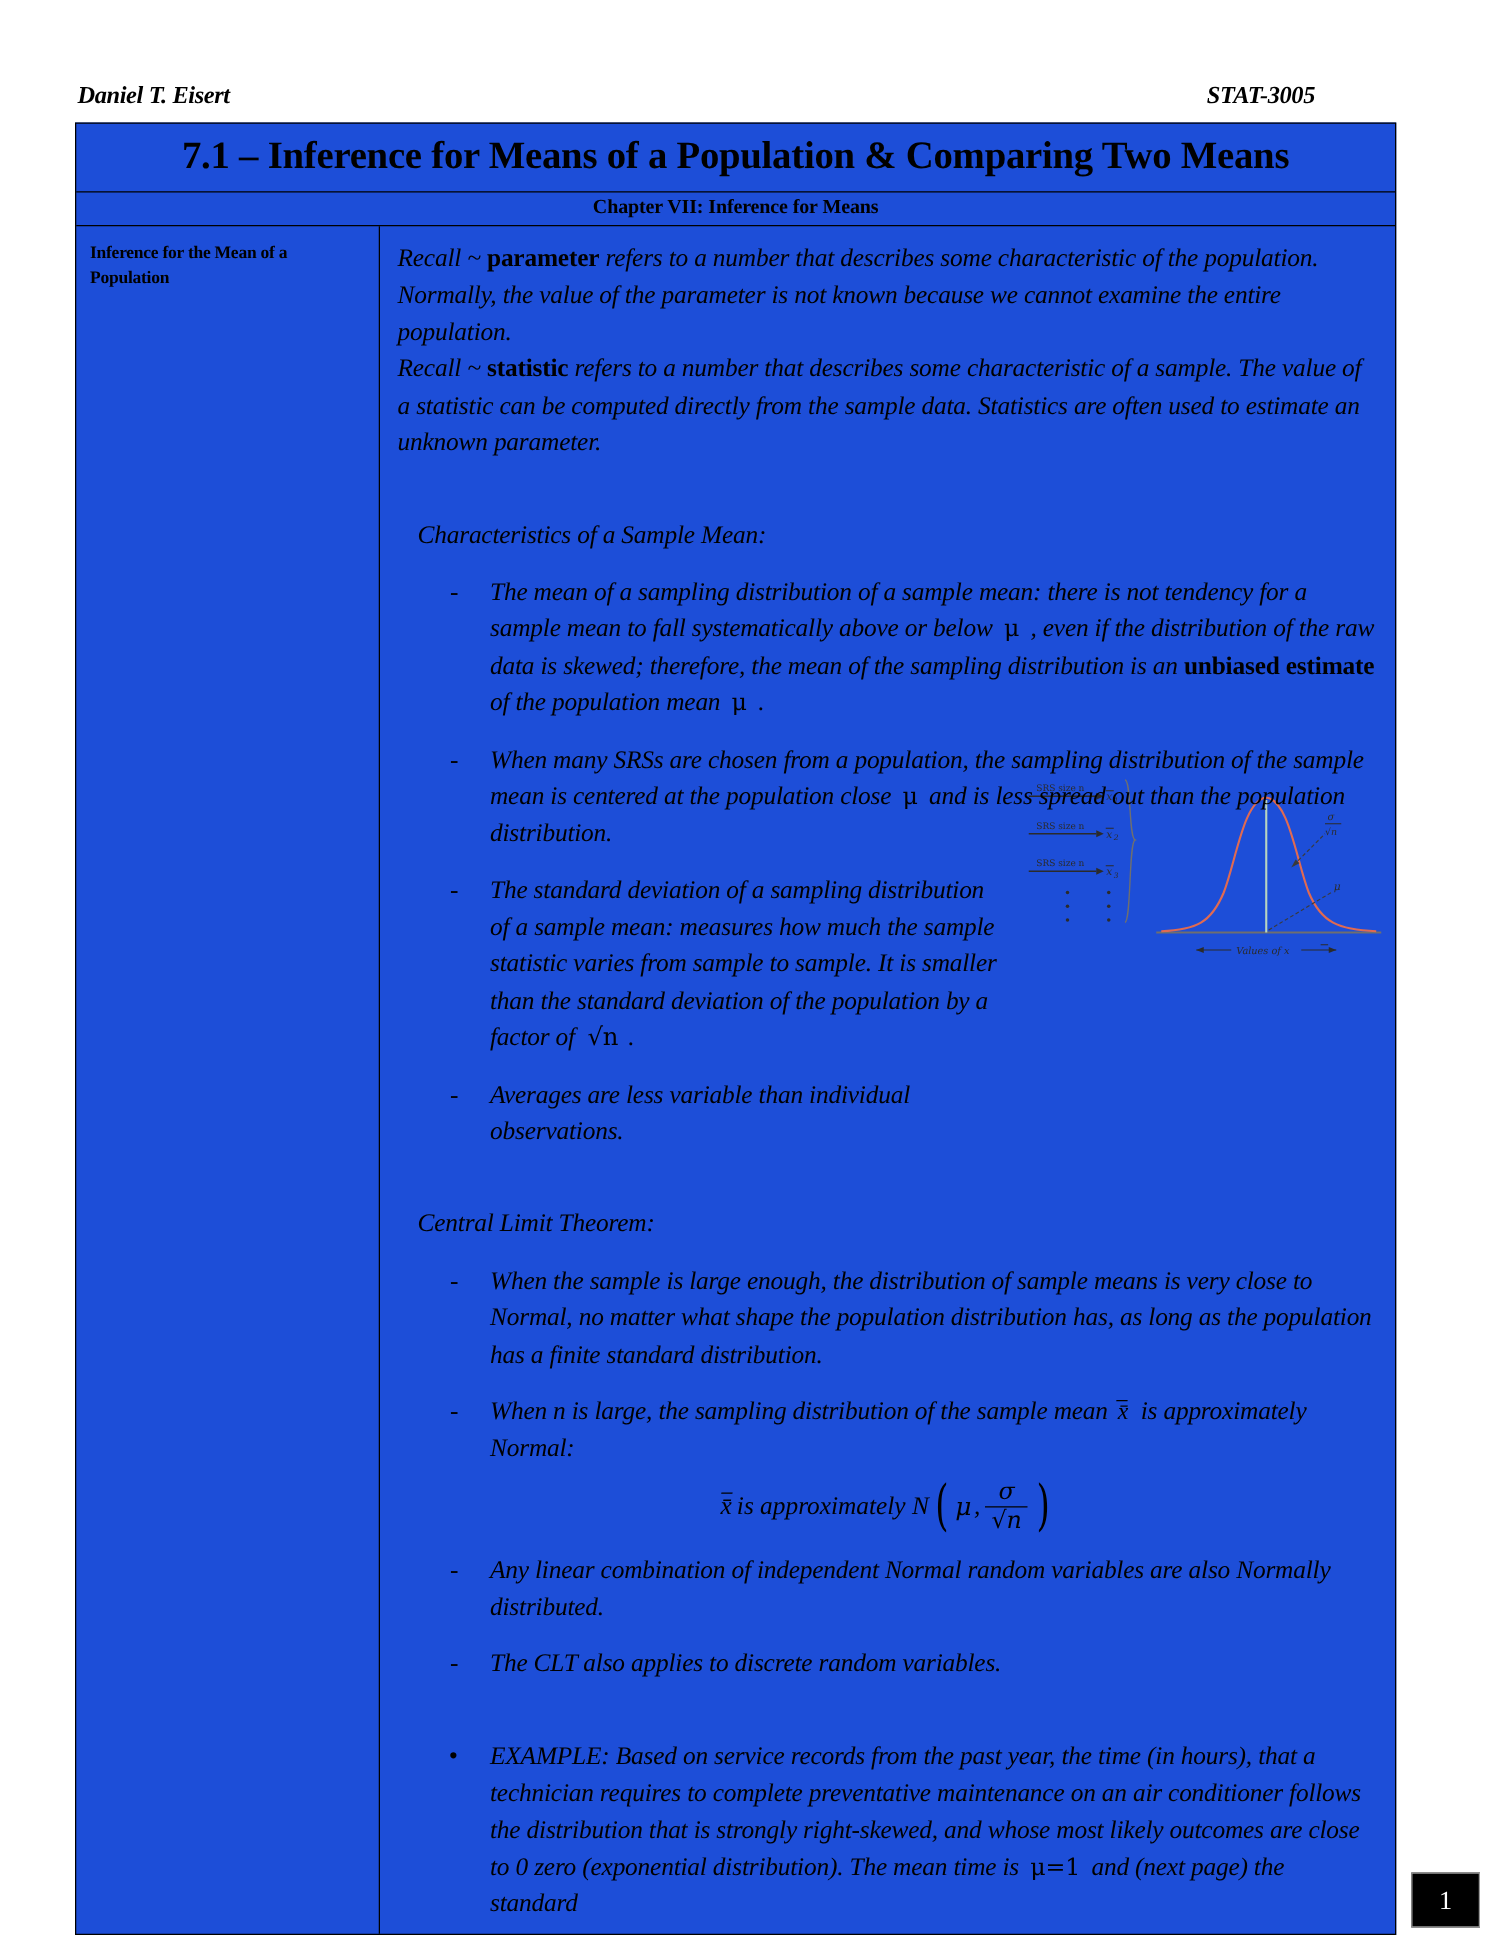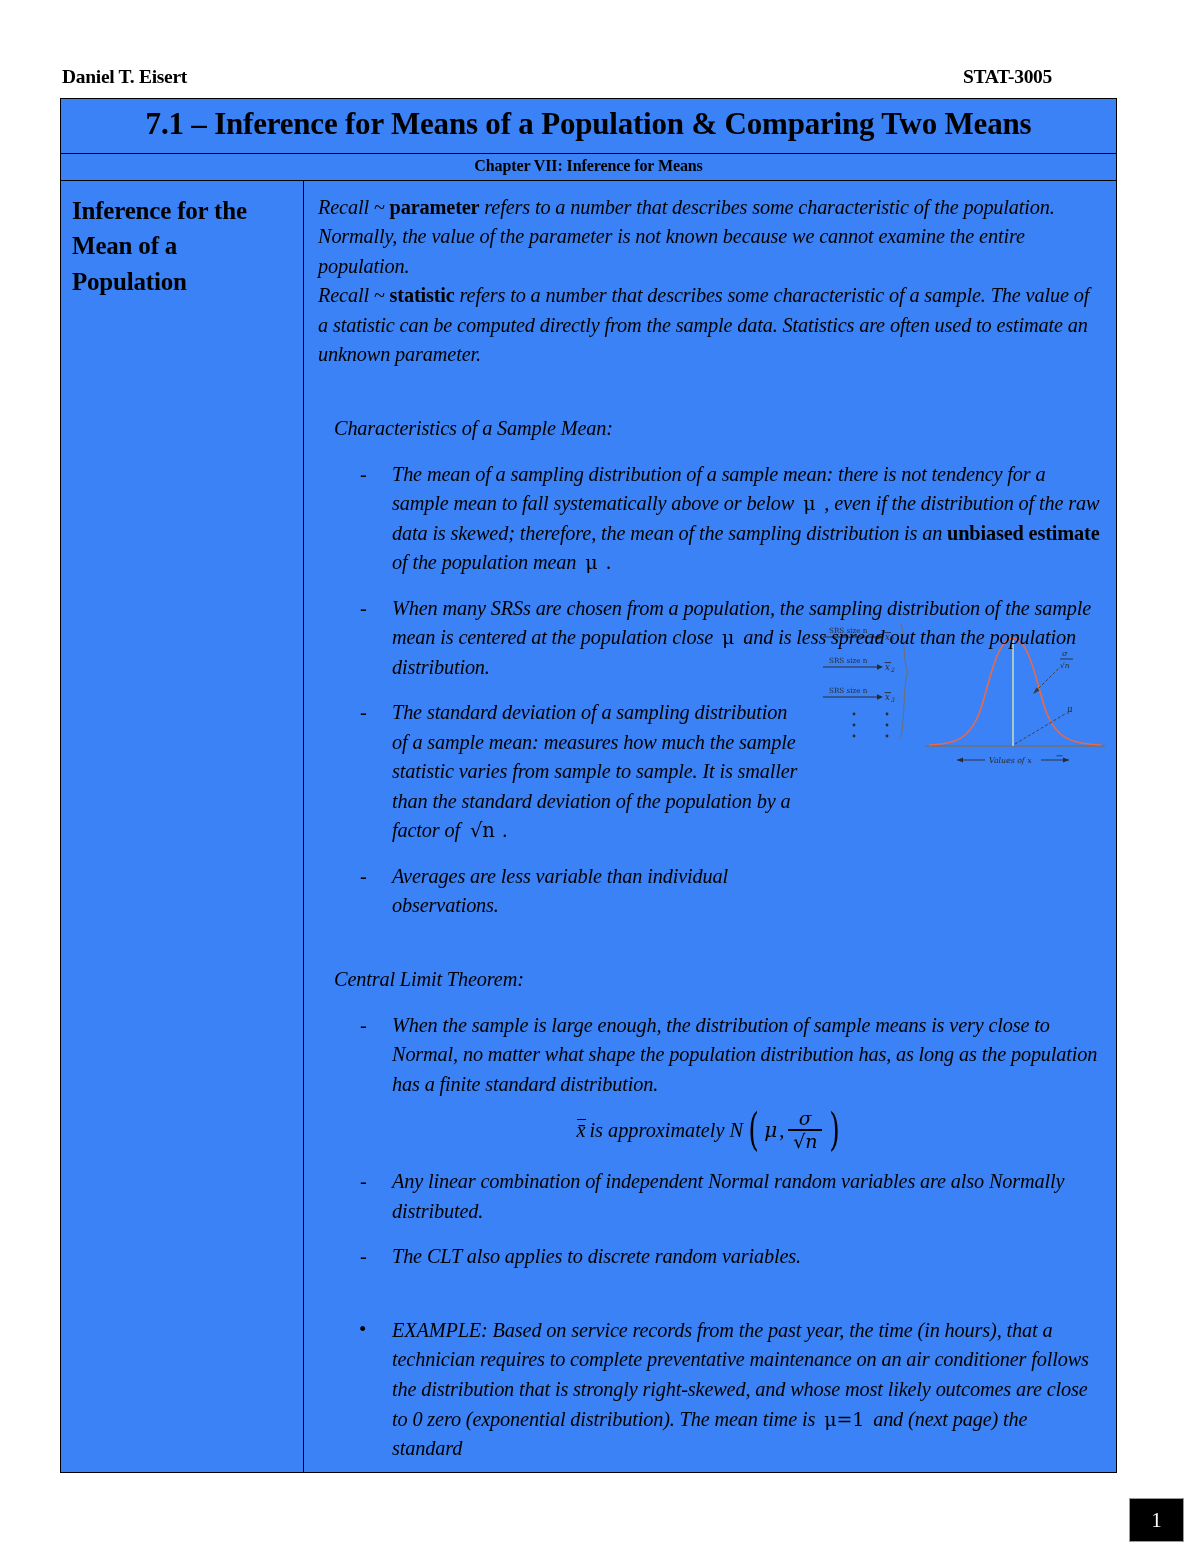--- a/index.html
+++ b/index.html
@@ -28,34 +28,35 @@
     position: absolute;
     left: 62px;
     top: 66px;
     width: 990px;
     display: flex;
     justify-content: space-between;
     align-items: baseline;
     font-weight: bold;
     font-size: 19.5px;
     letter-spacing: -0.3px;
+    font-style: italic;
   }
   .doc-header .author { white-space: nowrap; }
   .doc-header .course { white-space: nowrap; }
 
   
   .main-table {
     position: absolute;
     left: 60px;
     top: 98px;
     width: 1057px;
     border: 1.6px solid #000;
     border-collapse: collapse;
     box-sizing: border-box;
-    background: #3b82f6;
+    background: #1d4ed8;
   }
 
   .row-title {
     border-bottom: 1.6px solid #000;
     padding: 6px 12px 10px 12px;
     text-align: center;
   }
   .title-text {
     font-weight: bold;
     font-size: 31px;
@@ -78,21 +79,21 @@
 
   .col-left {
     width: 243px;
     min-height: 1195px;
     border-right: 1.6px solid #000;
     box-sizing: border-box;
     padding: 12px 10px 10px 11px;
   }
   .section-label {
     font-weight: bold;
-    font-size: 25px;
+    font-size: 14px;
     line-height: 1.42;
     letter-spacing: -0.2px;
   }
 
   .col-right {
     flex: 1;
     box-sizing: border-box;
     padding: 12px 14px 8px 14px;
     position: relative;
   }
@@ -375,20 +376,21 @@
           <li><span>Averages are less variable than individual observations.</span></li>
         </ul>
 
         <div class="gap"></div>
 
         <p class="bd head-line">Central Limit Theorem:</p>
 
         <ul class="dash bd">
           <li><span>When the sample is large enough, the distribution of sample means is very close to Normal, </span><span class="u">no matter what shape the population distribution has</span><span>, as long as the population has a finite standard distribution.</span></li>
 
+          <li><span>When n is large, the sampling distribution of the sample mean</span><span class="mi xbar">x̄</span><span>is approximately Normal:</span></li>
         </ul>
 
         <div class="eq-wrap">
           <span class="eq">
             <span class="xb">x̄</span>
             <span>is approximately N</span>
             <span class="paren">(</span>
             <span class="muc">μ</span>
             <span>,</span>
             <span class="frac">

